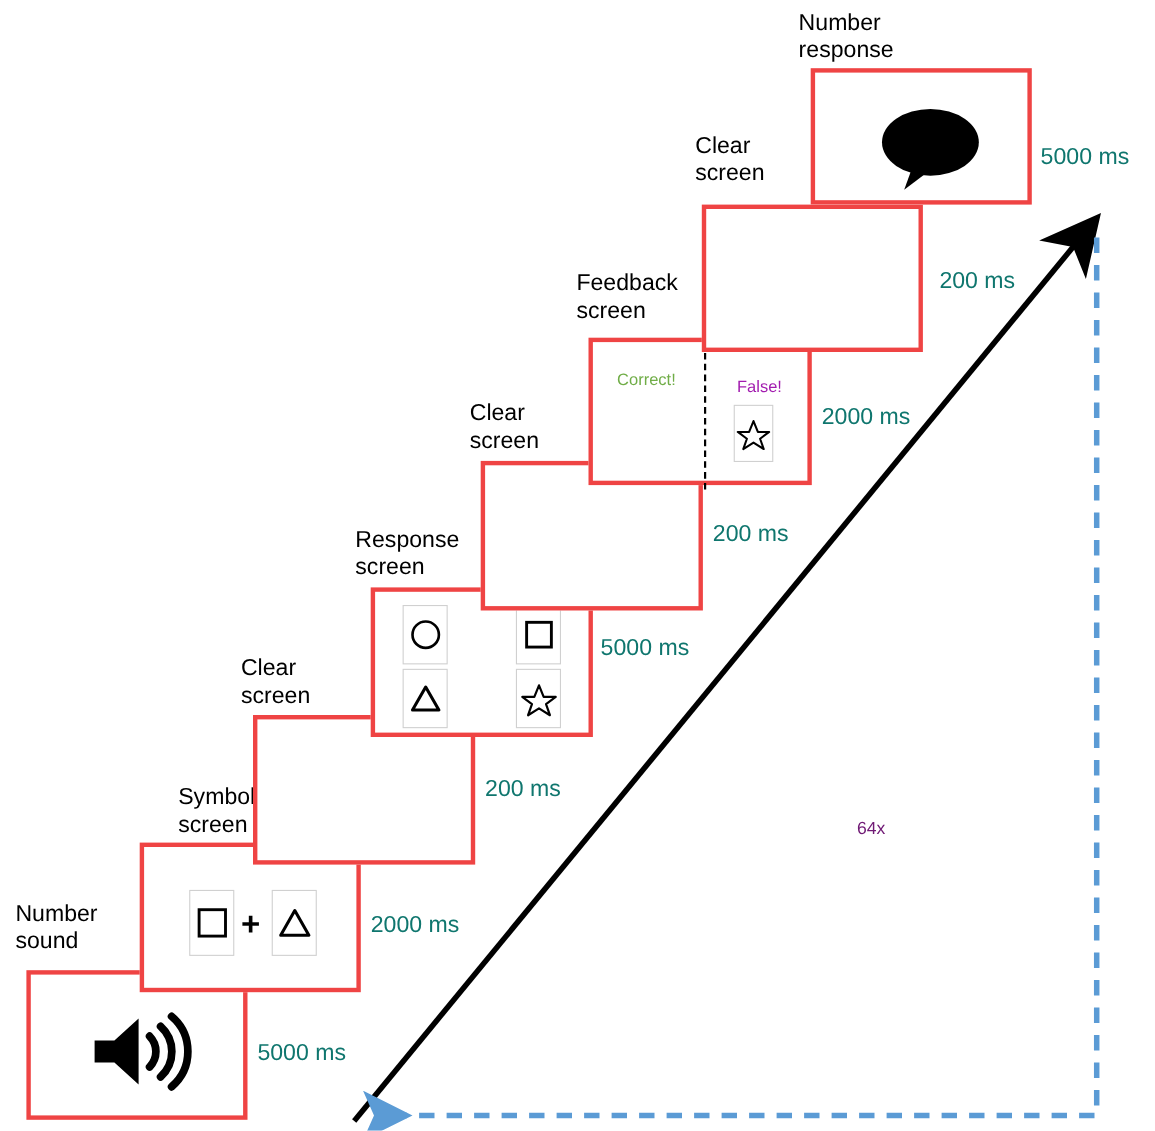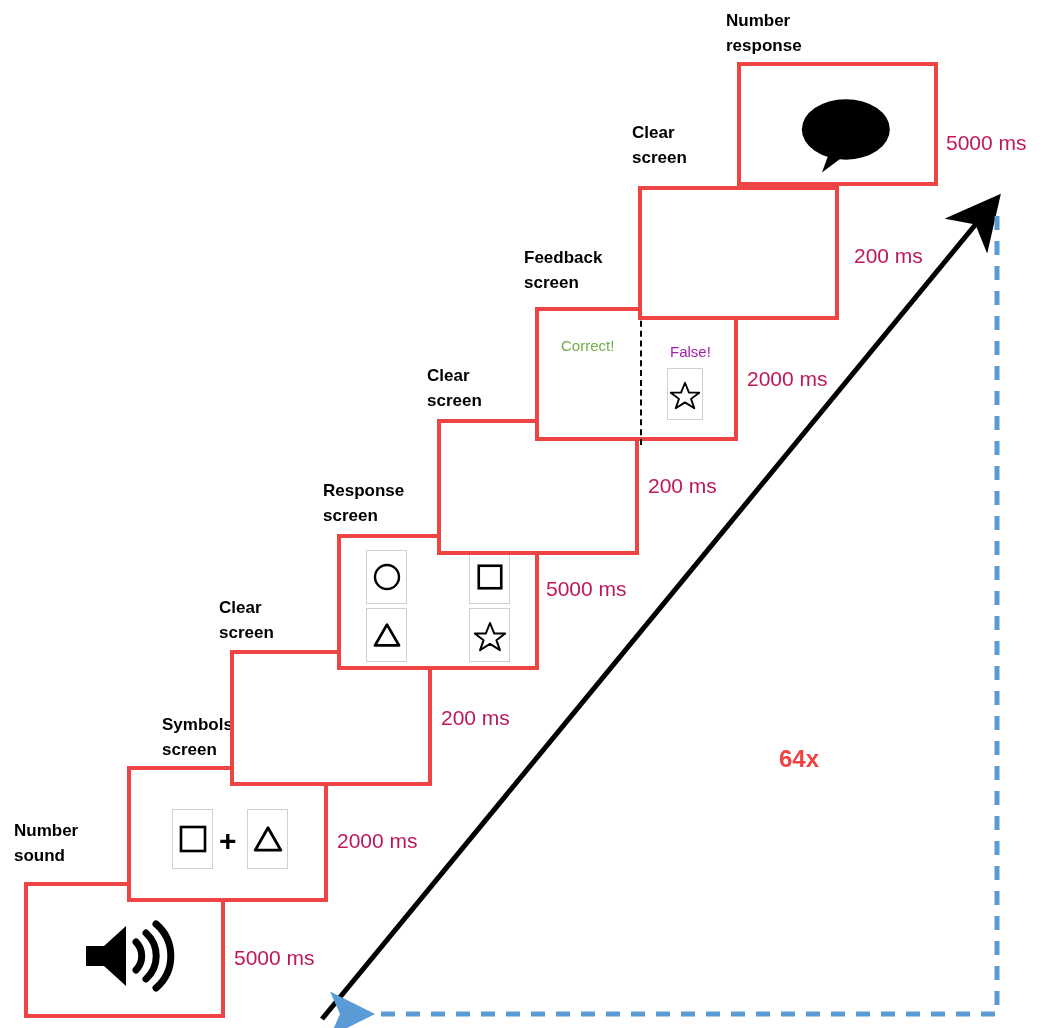--- a/index.html
+++ b/index.html
@@ -22,41 +22,39 @@
   
   .screen {
     position: absolute;
     background: #ffffff;
     border: 4px solid #ef4444;
     box-sizing: border-box;
   }
   
   .stage-label {
     position: absolute;
-    font-size: 17px;
+    font-size: 21px;
     line-height: 25px;
     color: #000000;
     white-space: pre-line;
     text-align: left;
-    font-weight: bold;
   }
   
   .duration {
     position: absolute;
     font-size: 21px;
     line-height: 25px;
-    color: #be185d;
+    color: #0f766e;
     white-space: nowrap;
   }
   
   .repeat-label {
     position: absolute;
-    font-size: 24px;
-    color: #ef4444;
-    font-weight: bold;
+    font-size: 16px;
+    color: #701a75;
   }
   
   .sym-cell {
     position: absolute;
     border: 1px solid #d0d0d0;
     box-sizing: border-box;
     display: flex;
     align-items: center;
     justify-content: center;
   }

